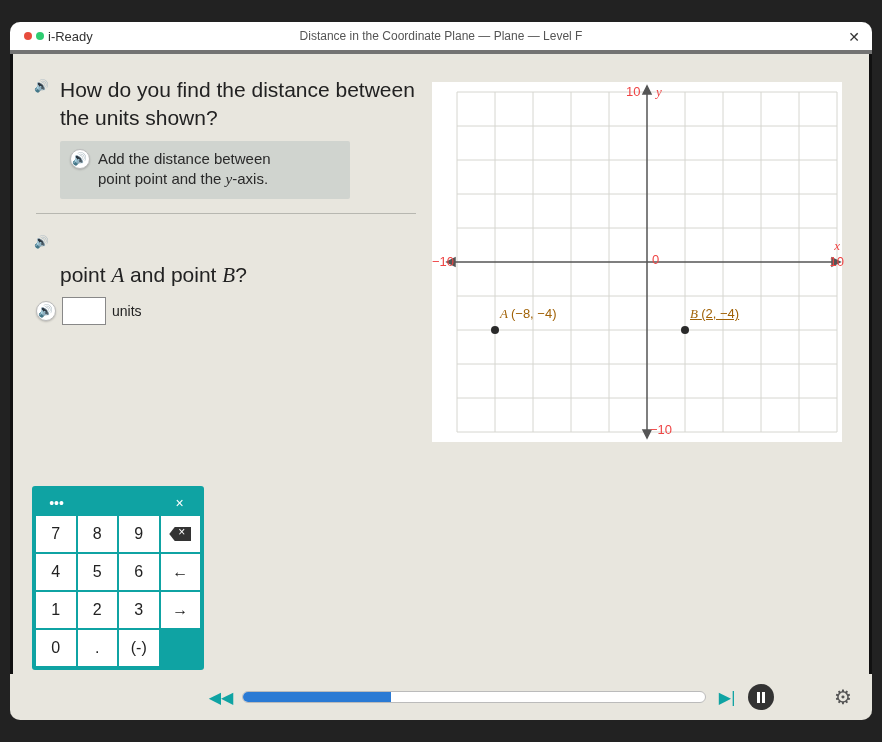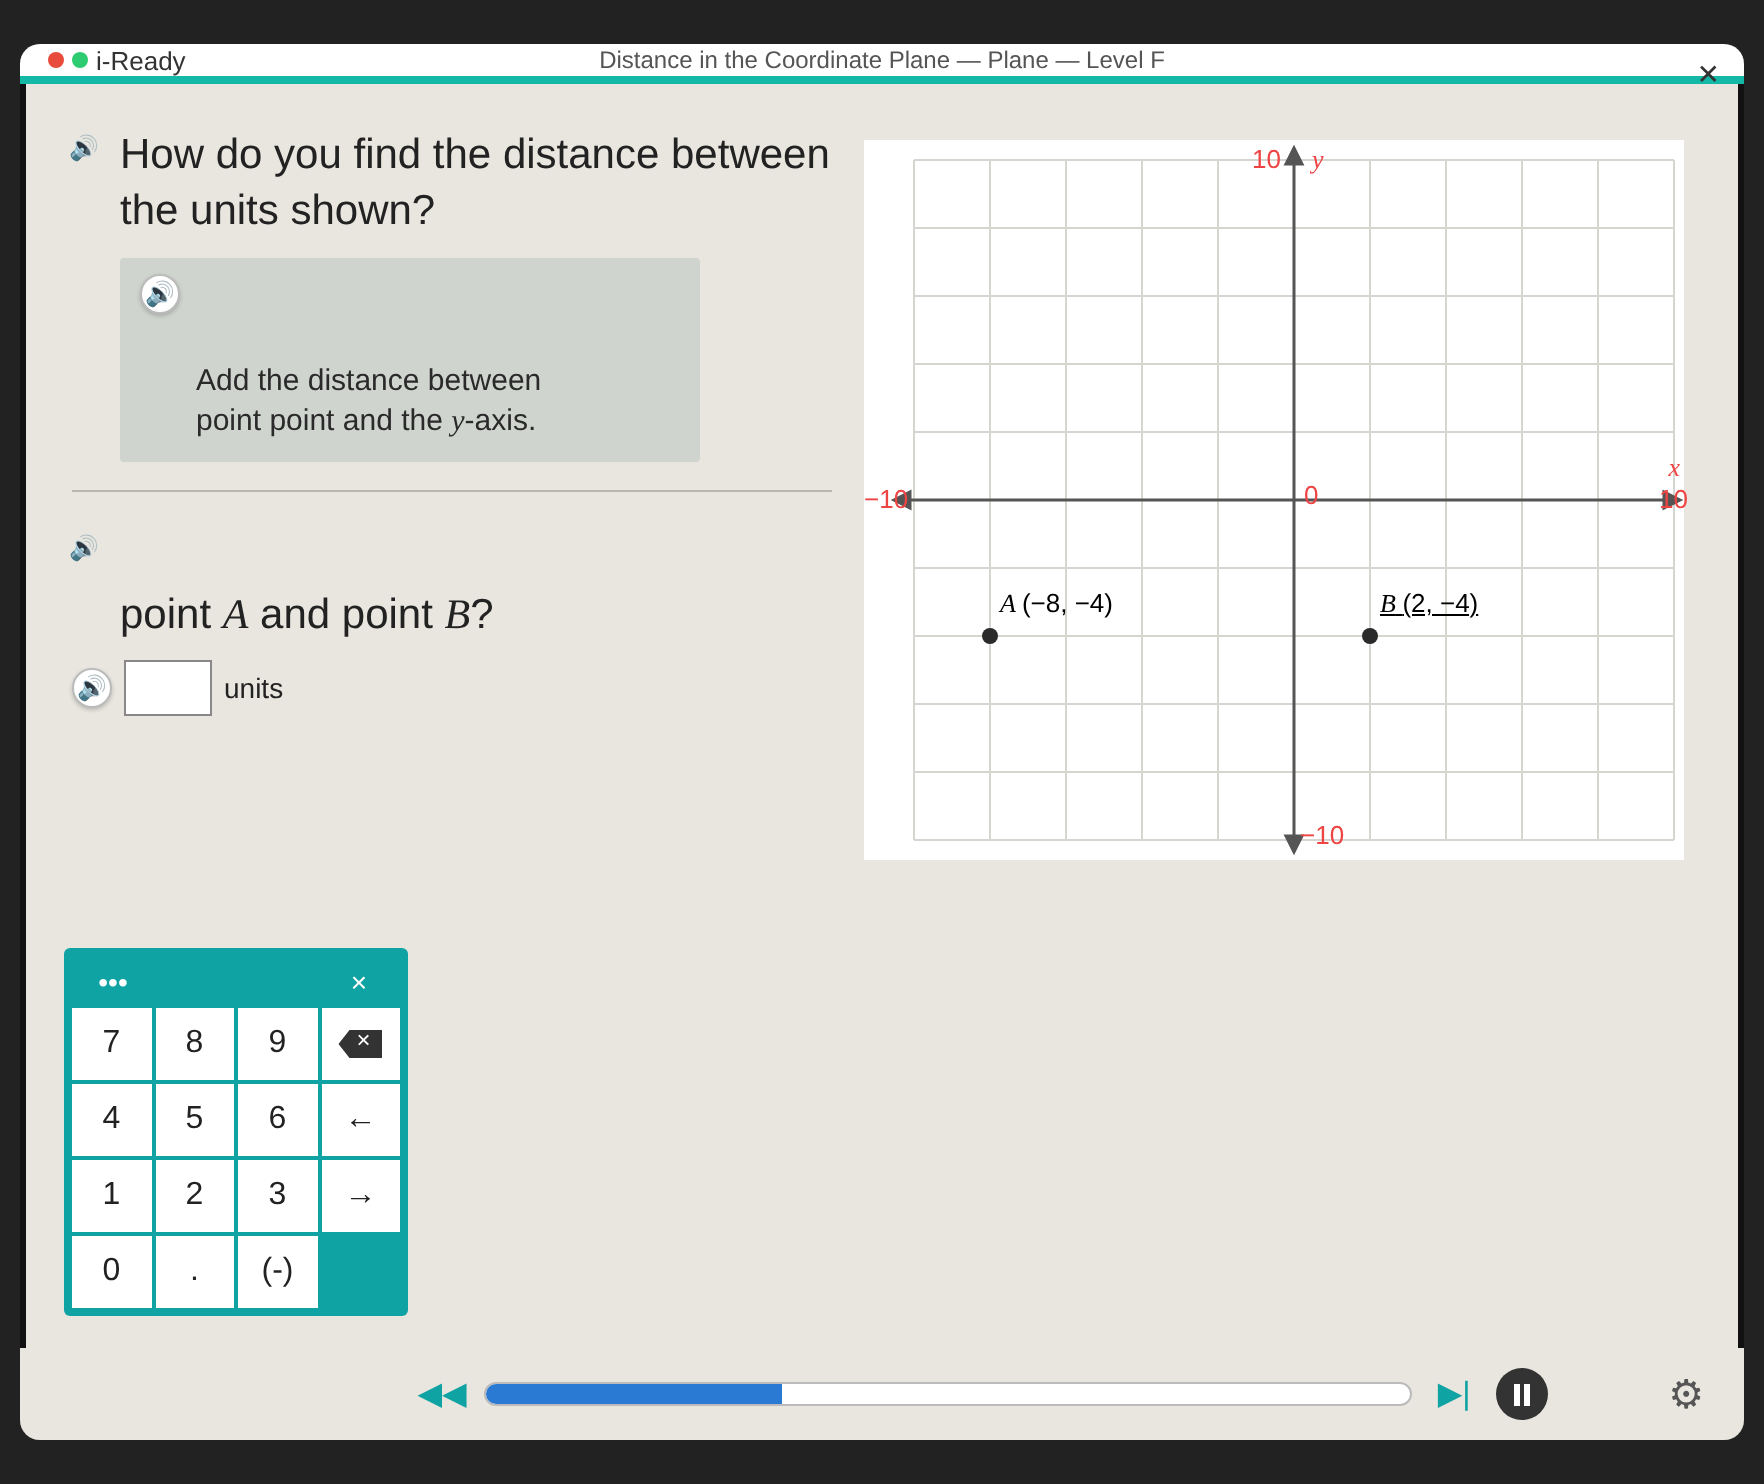--- a/index.html
+++ b/index.html
@@ -13,23 +13,23 @@
   .bezel {
     position: absolute;
     top: 22px; left: 10px;
     width: 862px; height: 698px;
     background: #e8e6de;
     border-radius: 10px;
     box-shadow: inset 0 0 0 3px #111;
     overflow: hidden;
   }
   .header {
-    height: 20px;
+    height: 32px;
     background: #fff;
-    border-bottom: 4px solid #14b8a6;
+    border-bottom: 4px solid #737373;
     display: flex;
     align-items: center;
     position: relative;
     font-size: 13px;
   }
   .brand {
     display: flex; align-items: center; gap: 4px;
     padding-left: 14px;
     font-weight: 500;
     color: #333;
@@ -67,42 +67,42 @@
   }
   .q-text { font-size:21px; color:#222; line-height:1.35; }
   .answer-box {
     margin: 8px 0 14px 28px;
     background:#d0d4cf;
     padding:8px 12px 10px 10px;
     display:flex; align-items:flex-start; gap:8px;
     width: 290px;
     border-radius:2px;
   }
-  .answer-box .txt { font-size:15px; color:#2a2a2a; line-height:1.35;margin-top:44px; }
+  .answer-box .txt { font-size:15px; color:#2a2a2a; line-height:1.35; }
   .math-i { font-style: italic; font-family: Georgia, serif; }
   hr.sep { border:none; border-top:1px solid #b7b7b0; margin: 0 0 18px 4px; width: 380px;}
 
   .input-row { display:flex; align-items:center; gap:6px; margin-left:4px; }
   .ans-field {
     width:44px; height:28px; border:1px solid #888; background:#fff;
   }
   .units { font-size:14px; color:#222; }
 
   
   .graph-wrap {
     position: relative;
     width: 410px; height: 360px;
     background:#fff;
     margin-top:6px;
   }
   .grid-svg { position:absolute; inset:0; }
   .lbl { position:absolute; font-size:13px; color:#ef4444; }
   .axis-var { font-style: italic; font-family: Georgia, serif; }
   .pt { position:absolute; width:8px; height:8px; background:#2a2a2a; border-radius:50%; transform:translate(-4px,-4px); }
-  .pt-label { position:absolute; font-size:13px; color:#000000; white-space:nowrap; font-style:italic; font-family: Georgia, serif;}
+  .pt-label { position:absolute; font-size:13px; color:#a16207; white-space:nowrap; font-style:italic; font-family: Georgia, serif;}
   .pt-label .coord { font-style:normal; font-family: Arial, sans-serif; }
 
   
   .keypad {
     position:absolute;
     left: 0; bottom: 0;
     width: 172px;
     background:#0fa3a3;
     padding:4px;
     border-radius:3px;

